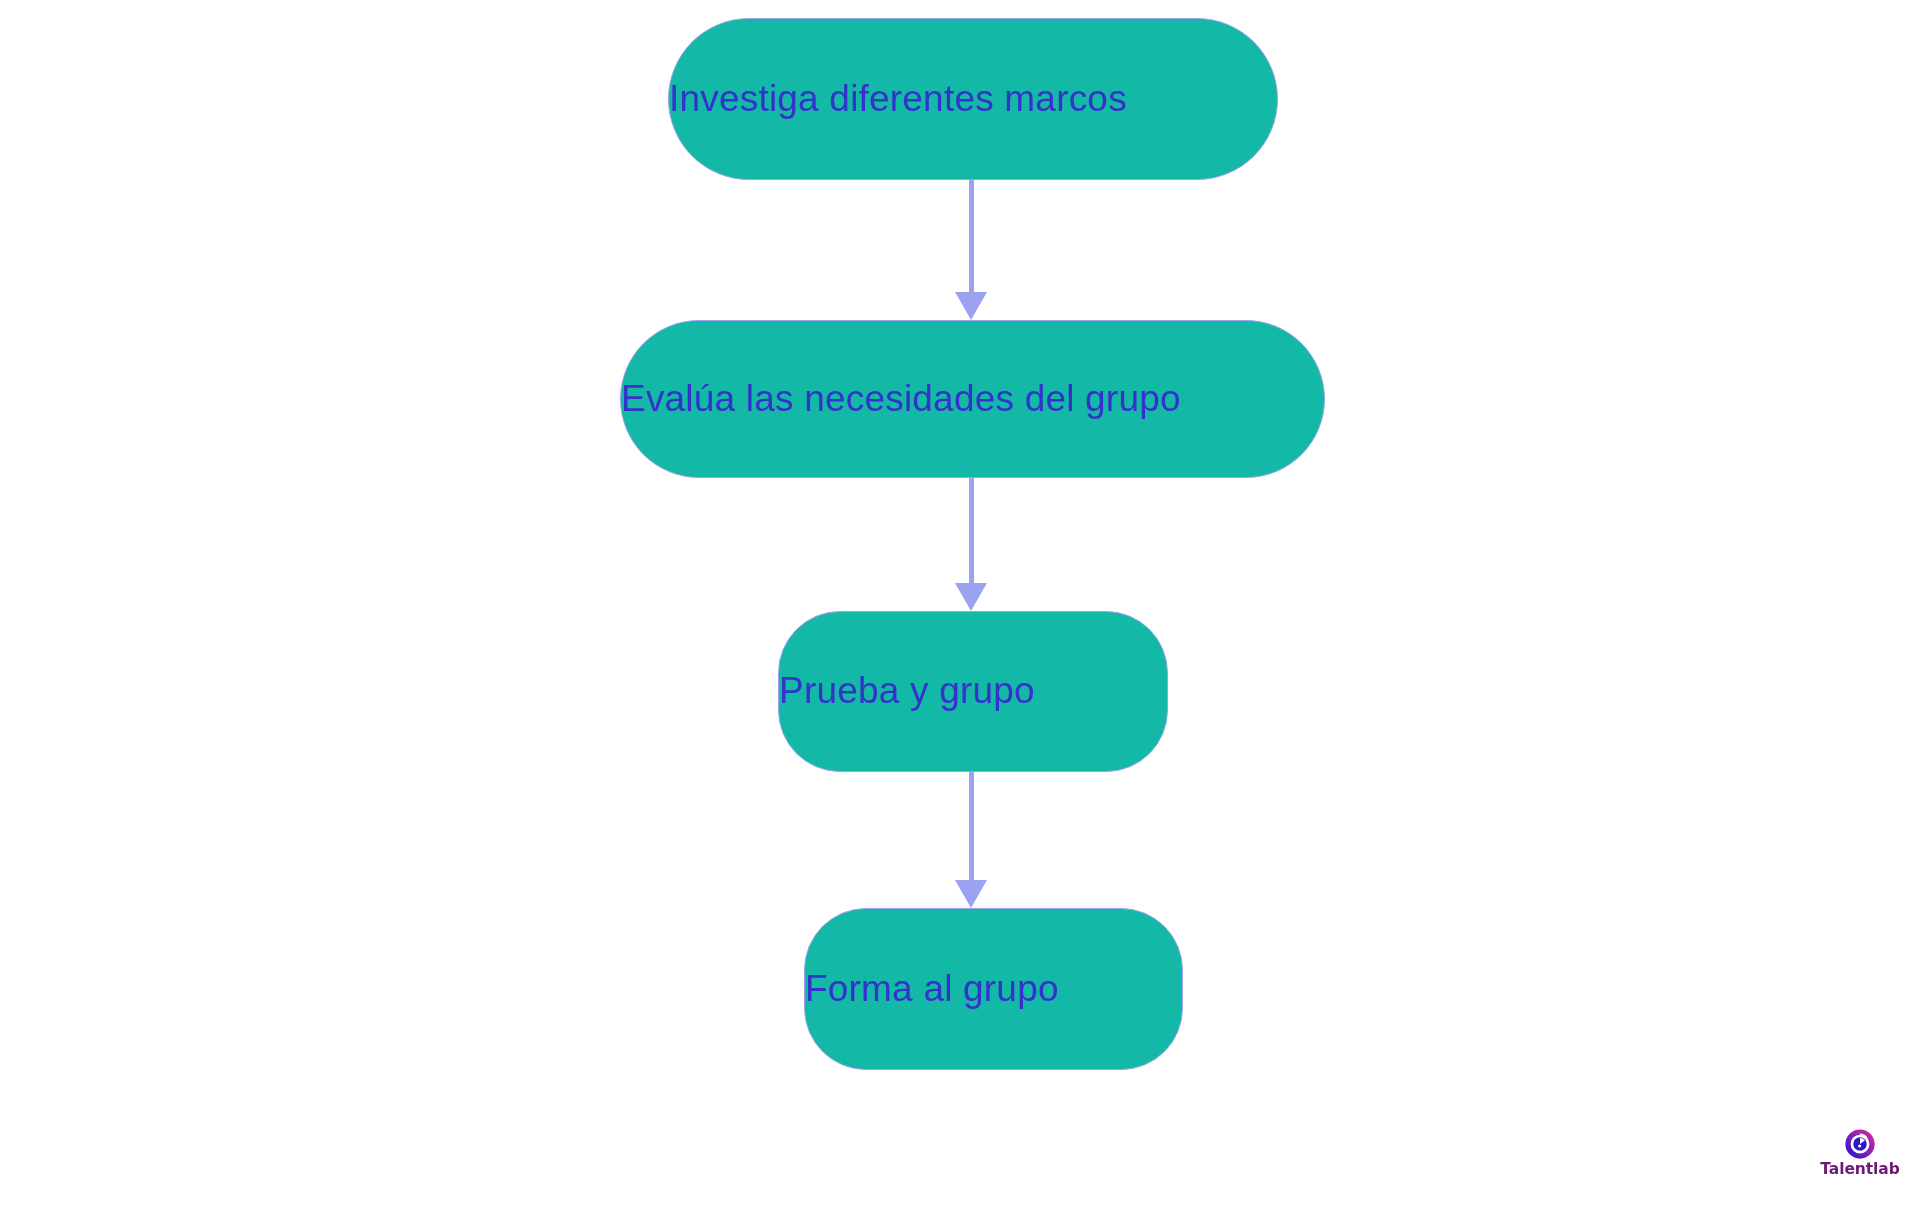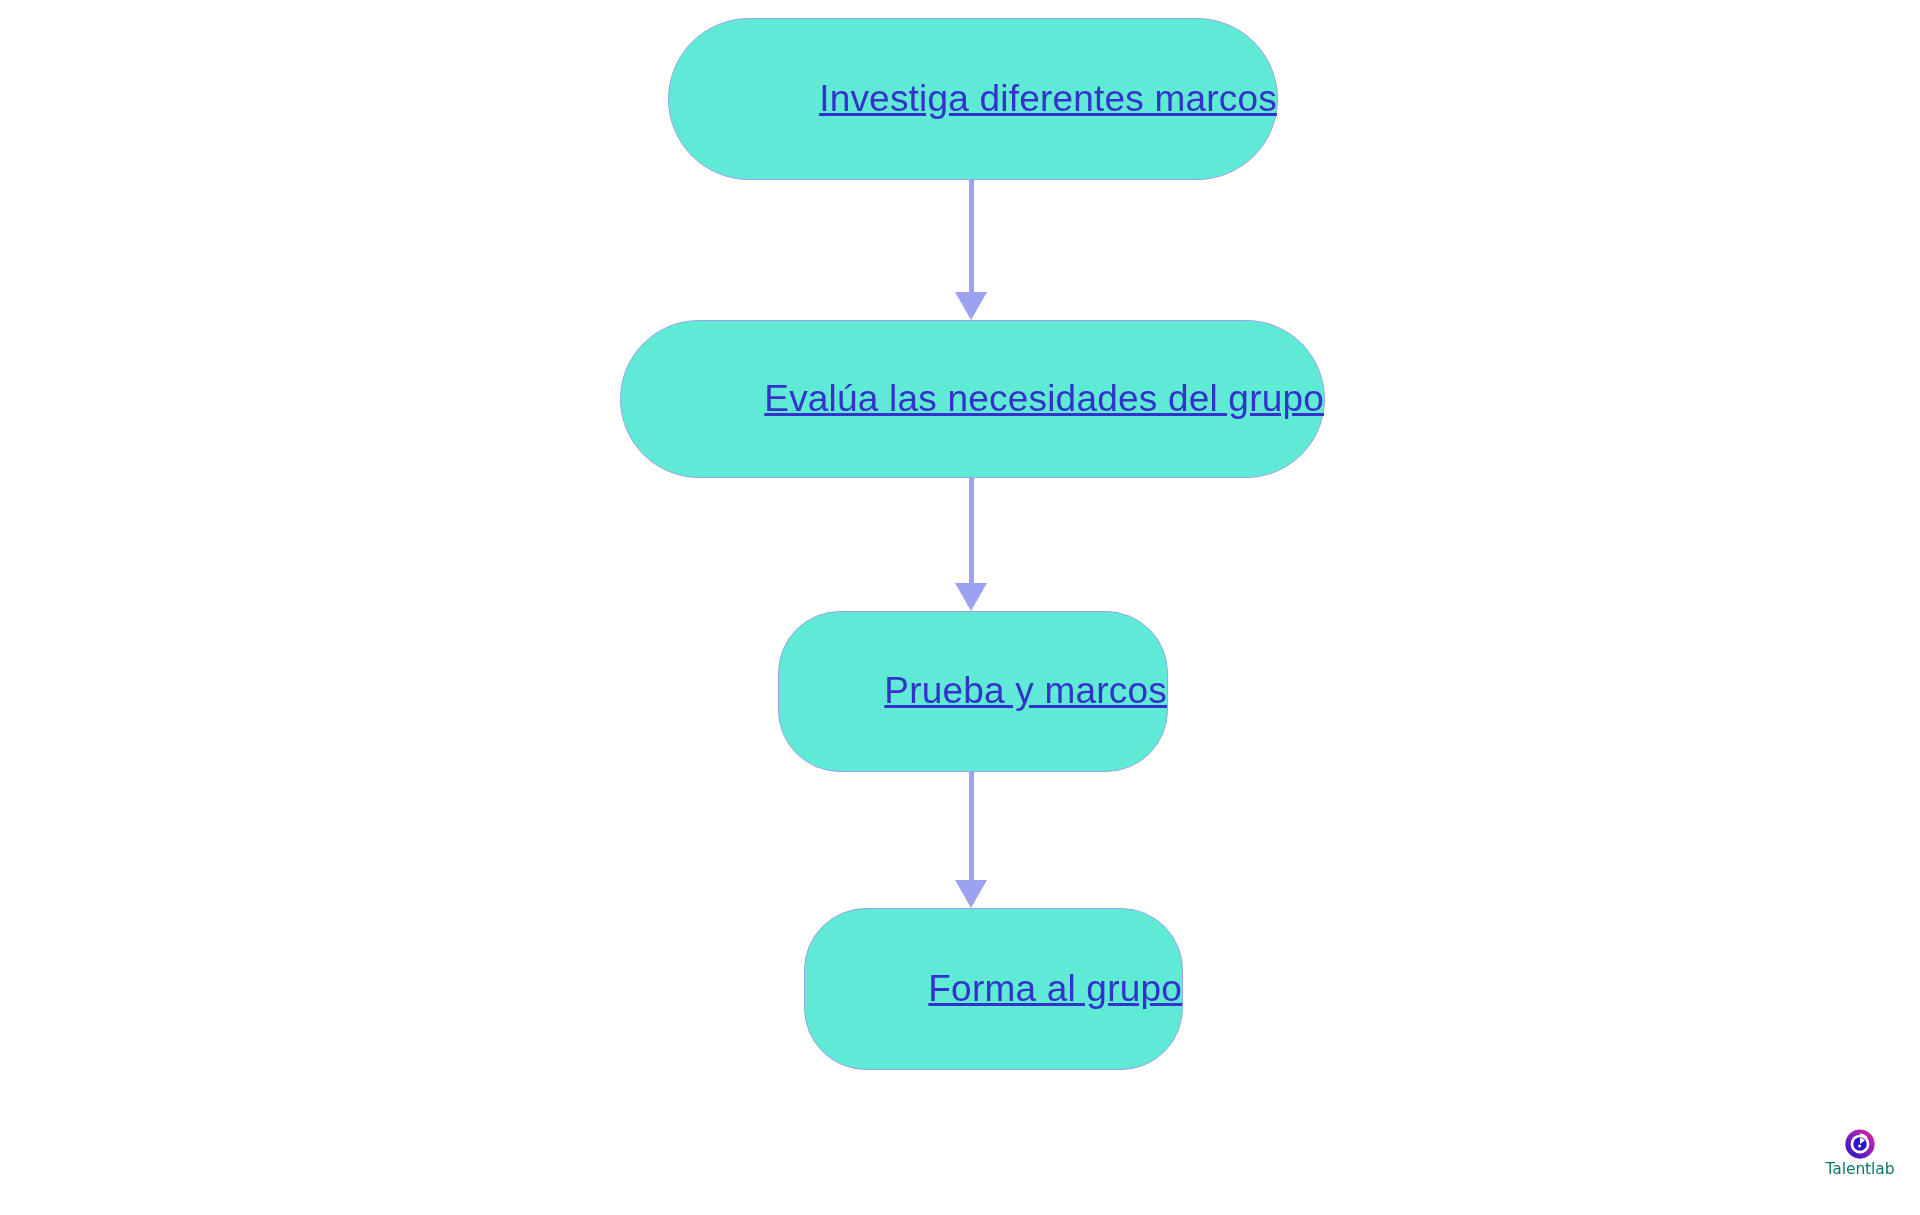--- a/index.html
+++ b/index.html
@@ -22,28 +22,27 @@
     top: 0;
     width: 1920px;
     height: 1215px;
   }
 
   .node {
     position: absolute;
     box-sizing: border-box;
     display: flex;
     align-items: center;
-    justify-content: flex-end;
-    background: #5eead4;
+    justify-content: flex-start;
+    background: #14b8a6;
     border: 1.6px solid #9ba3ef;
     color: #3333cc;
     text-align: center;
     letter-spacing: 0.2px;
     white-space: nowrap;
-    text-decoration: underline;
   }
 
   .node-label {
     display: block;
     line-height: 1.05;
   }
 
   
   #node-1 {
     left: 668px;
@@ -129,22 +128,22 @@
     justify-content: flex-start;
   }
   #brand-mark {
     width: 30px;
     height: 30px;
     display: block;
   }
   #brand-name {
     margin-top: 3px;
     font-size: 15.5px;
-    font-weight: normal;
-    color: #0f766e;
+    font-weight: bold;
+    color: #701a75;
     letter-spacing: -0.1px;
     font-family: "DejaVu Sans", sans-serif;
     line-height: 1;
   }
 </style>
 </head>
 <body>
 
 <div id="flow-canvas">
 
@@ -160,21 +159,21 @@
   <div class="node" id="node-2">
     <span class="node-label">Evalúa las necesidades del grupo</span>
   </div>
 
   <div class="connector" id="connector-2">
     <div class="stem"></div>
     <div class="head"></div>
   </div>
 
   <div class="node" id="node-3">
-    <span class="node-label">Prueba y marcos</span>
+    <span class="node-label">Prueba y grupo</span>
   </div>
 
   <div class="connector" id="connector-3">
     <div class="stem"></div>
     <div class="head"></div>
   </div>
 
   <div class="node" id="node-4">
     <span class="node-label">Forma al grupo</span>
   </div>

